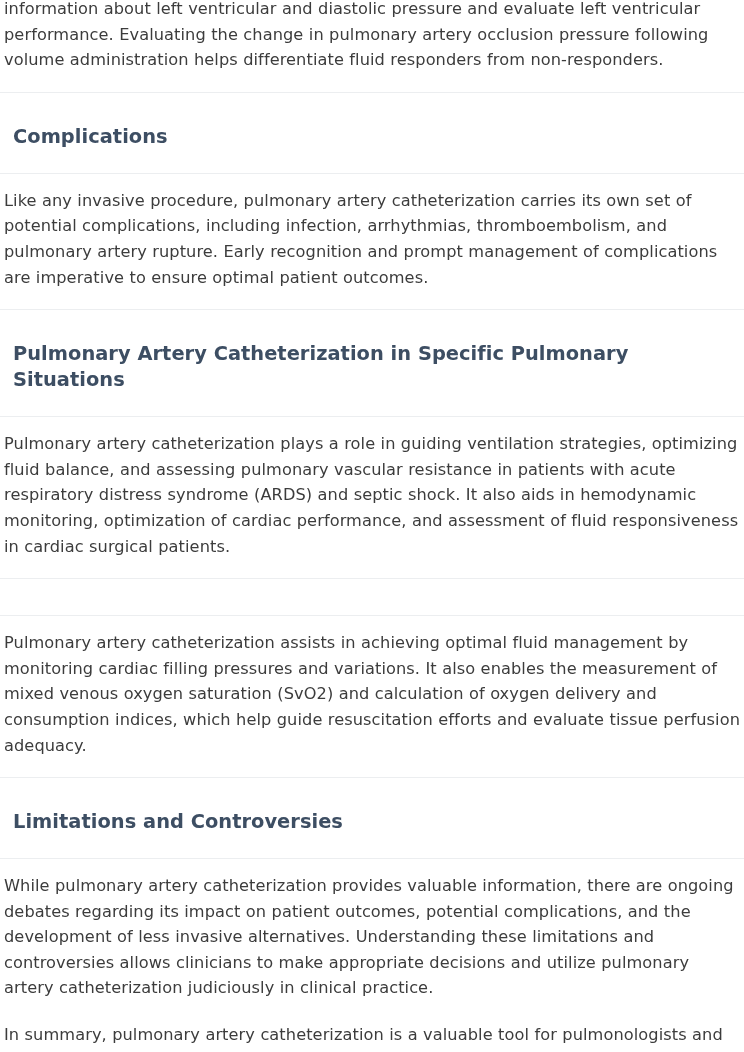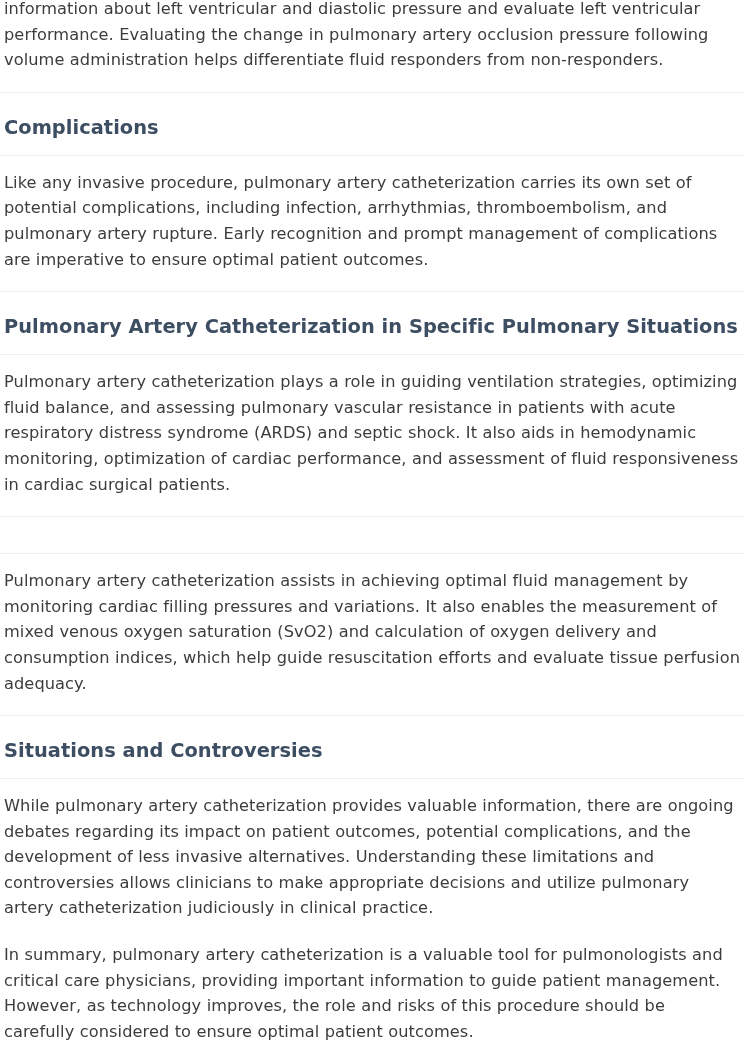--- a/index.html
+++ b/index.html
@@ -49,21 +49,21 @@
     text-align: left;
     word-spacing: 0.01em;
   }
 
   .para-top {
     padding-top: 0;
     margin-top: -4px;
   }
 
   .section-heading {
-    margin: 0;
+    margin: 9px;
     padding: 0 2px;
     color: #3d4e63;
     font-size: 19.4px;
     line-height: 26px;
     font-weight: 700;
     letter-spacing: 0.002em;
   }
 
   
   .gap-before-heading { height: 22px; }
@@ -119,21 +119,21 @@
   <div class="spacer gap-after-heading"></div>
   <div class="block">
     <p class="para">Pulmonary artery catheterization assists in achieving optimal fluid management by monitoring cardiac filling pressures and variations. It also enables the measurement of mixed venous oxygen saturation (SvO2) and calculation of oxygen delivery and consumption indices, which help guide resuscitation efforts and evaluate tissue perfusion adequacy.</p>
   </div>
 
   <div class="spacer gap-after-para"></div>
   <hr class="rule">
   <div class="spacer gap-before-heading"></div>
 
   <div class="block">
-    <h2 class="section-heading">Situations and Controversies</h2>
+    <h2 class="section-heading">Limitations and Controversies</h2>
   </div>
   <div class="spacer gap-after-heading"></div>
   <hr class="rule">
   <div class="spacer gap-after-heading"></div>
   <div class="block">
     <p class="para">While pulmonary artery catheterization provides valuable information, there are ongoing debates regarding its impact on patient outcomes, potential complications, and the development of less invasive alternatives. Understanding these limitations and controversies allows clinicians to make appropriate decisions and utilize pulmonary artery catheterization judiciously in clinical practice.</p>
   </div>
 
   <div class="spacer gap-between-paras"></div>
 

